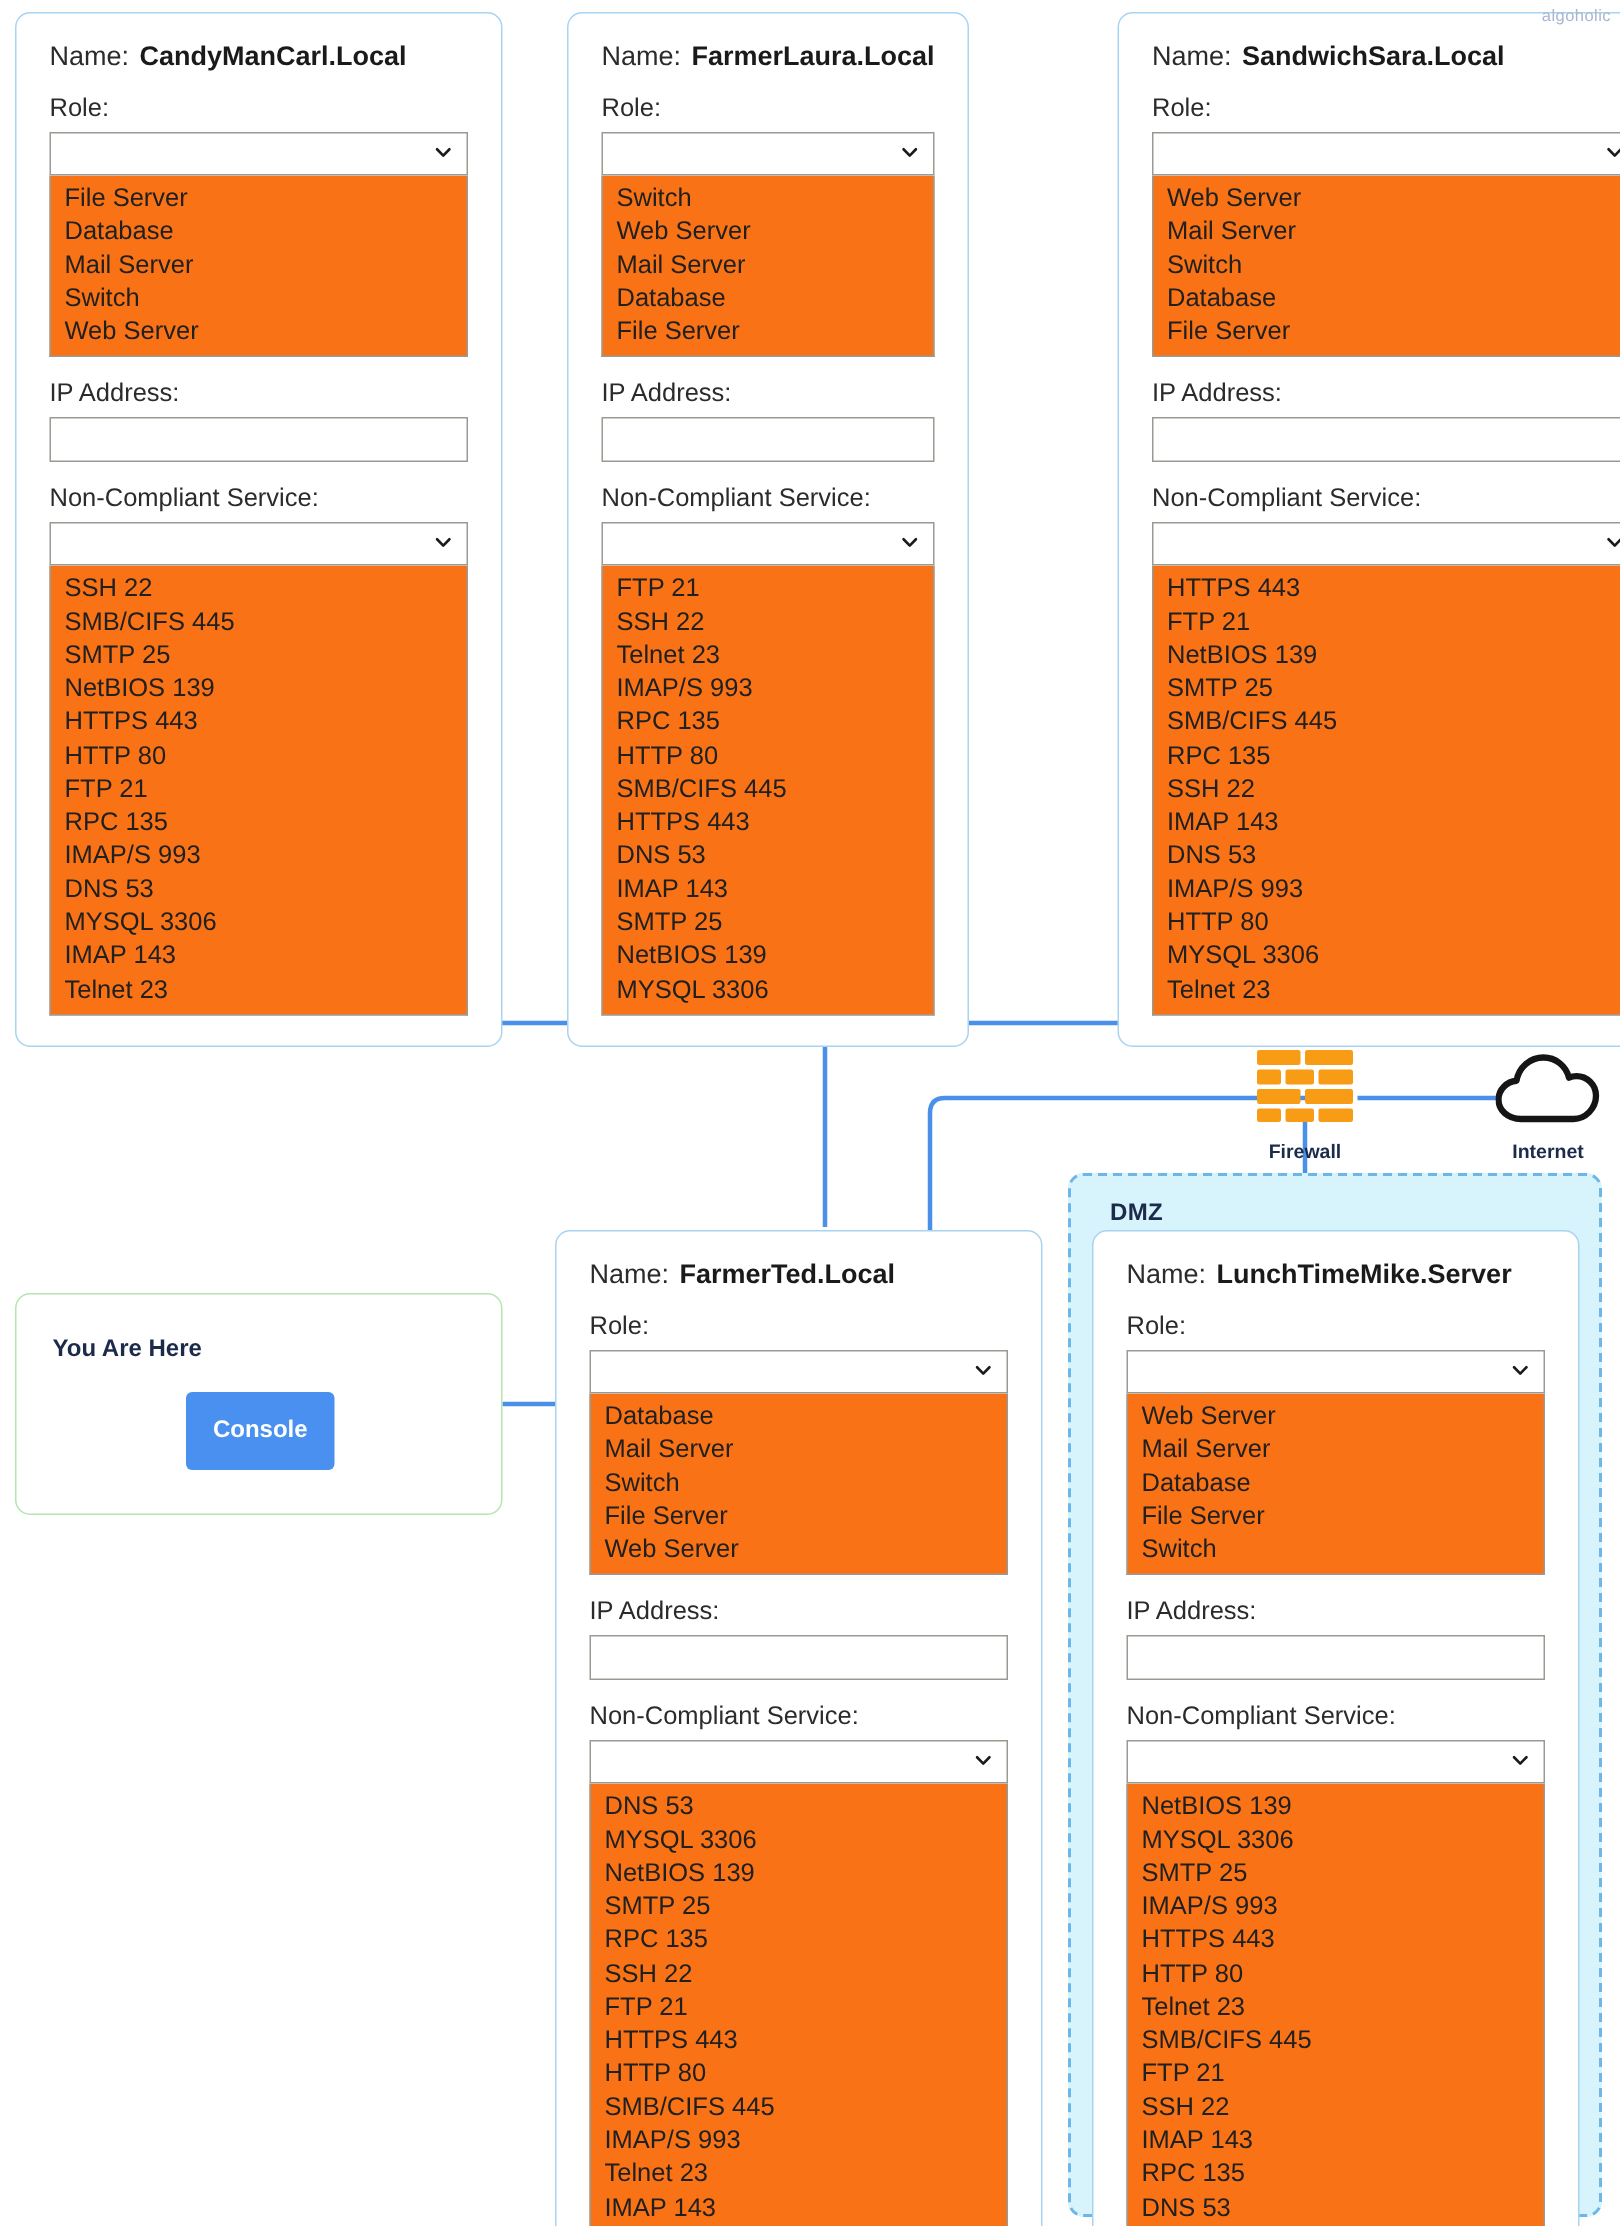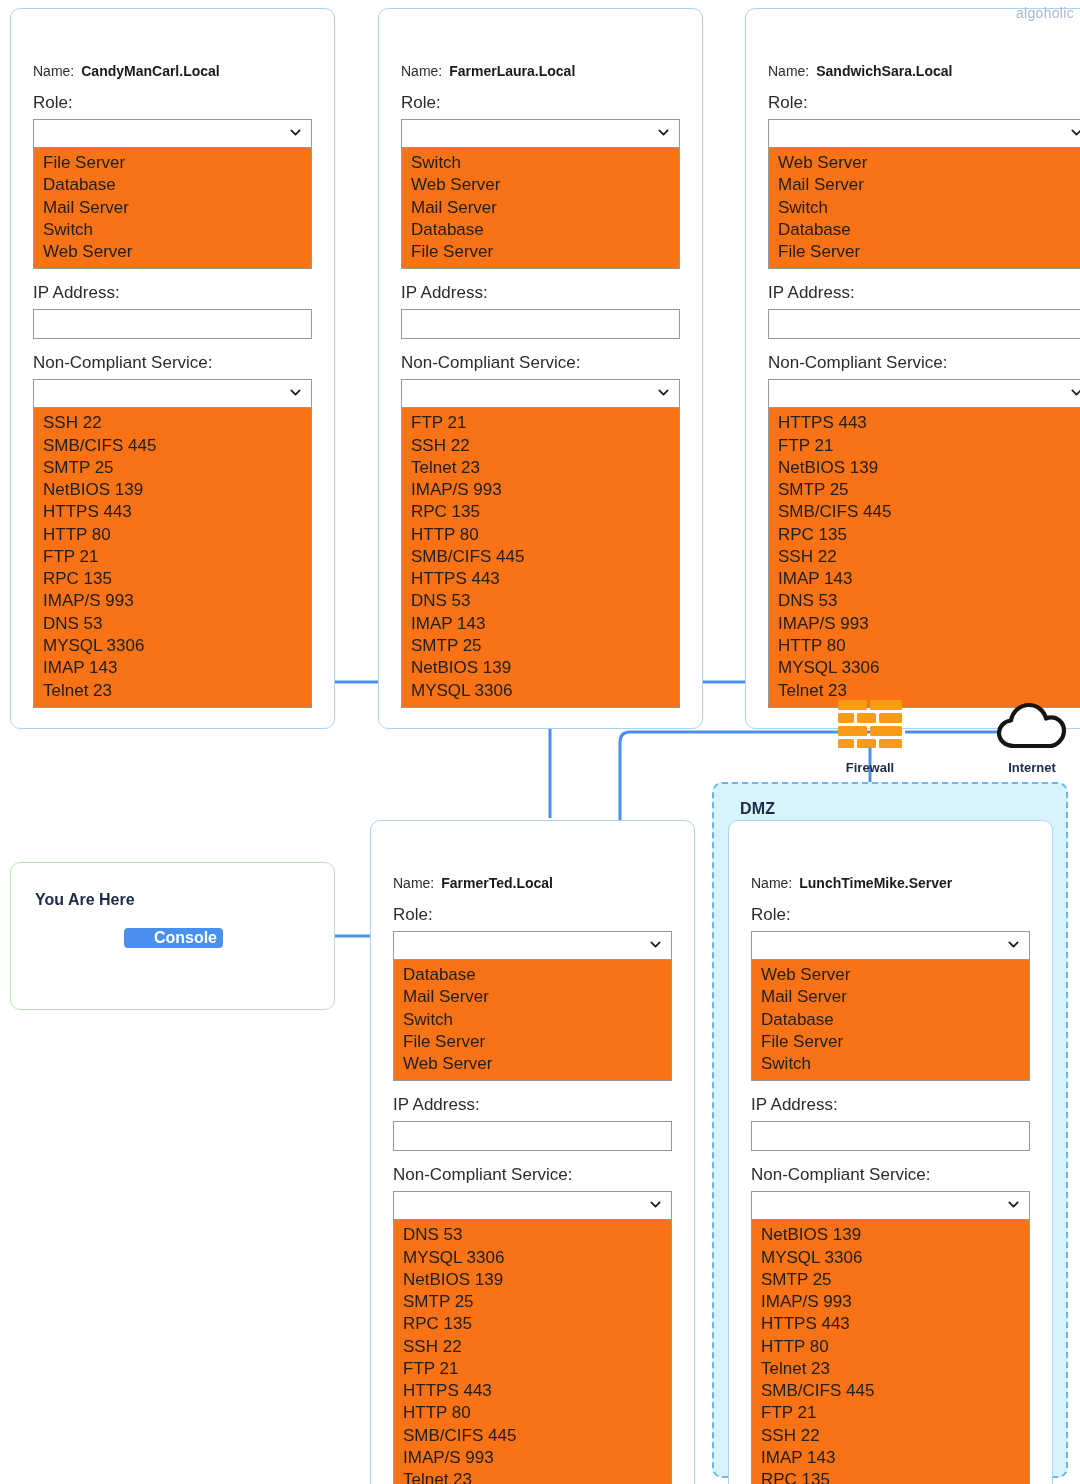--- a/index.html
+++ b/index.html
@@ -43,25 +43,24 @@
   .host {
     position: absolute;
     background: #ffffff;
     border: 1px solid #a8d4f2;
     border-radius: 10px;
     padding: 0;
   }
   .host-inner { padding: 18px 22px 20px 22px; }
 
   .name-row {
-    font-size: 14px;
+    font-size: 18px;
     color: #2b2b2b;
     margin-bottom: 14px;
     white-space: nowrap;
-    margin-top: 36px;
   }
   .name-row .nm-label { font-weight: normal; }
   .name-row .nm-value { font-weight: bold; color: #1a1a1a; margin-left: 7px; }
 
   .field-label {
     font-size: 17px;
     color: #2b2b2b;
     margin-bottom: 6px;
   }
 
@@ -111,47 +110,46 @@
   .here-title {
     position: absolute;
     left: 24px; top: 28px;
     font-size: 16px;
     font-weight: bold;
     color: #1c2b4a;
   }
   .console-btn {
     position: absolute;
     left: 113px; top: 65px;
-    width: 99px; height: 20px;
+    width: 99px; height: 52px;
     background: #4a90f0;
     color: #ffffff;
     font-size: 16px;
     font-weight: bold;
     border: none;
     border-radius: 4px;
     cursor: pointer;
     font-family: "Liberation Sans", sans-serif;
-    text-align: right;
   }
 
   
   .node-icon { position: absolute; }
   .node-caption {
     position: absolute;
     font-size: 13px;
     font-weight: bold;
     color: #1c2b4a;
     text-align: center;
     white-space: nowrap;
   }
 
   .watermark {
     position: absolute;
     right: 6px; top: 5px;
-    font-size: 14px;
+    font-size: 11px;
     color: #a9b6d0;
     letter-spacing: .3px;
   }
 </style>
 </head>
 <body>
 
 <div id="stage">
 
   <svg id="wires" viewBox="0 0 1080 1484">
@@ -223,21 +221,21 @@
             <div class="opt">IMAP/S 993</div>
             <div class="opt">DNS 53</div>
             <div class="opt">MYSQL 3306</div>
             <div class="opt">IMAP 143</div>
             <div class="opt">Telnet 23</div>
           </div>
      </div>
       </div>
     </div>
 
-  <div class="host" style="left:378px; top:8px; width:325px;">
+  <div class="host" style="left:378px; top:8px; width:268px;">
       <div class="host-inner">
         <div class="name-row">
        <span class="nm-label">Name:</span><span class="nm-value">FarmerLaura.Local</span>
      </div>
 
      <div class="field-label">Role:</div>
      <div class="combo">
        <div class="combo-head">
          <span class="chev">
               <svg viewBox="0 0 12 12" width="11" height="11">

